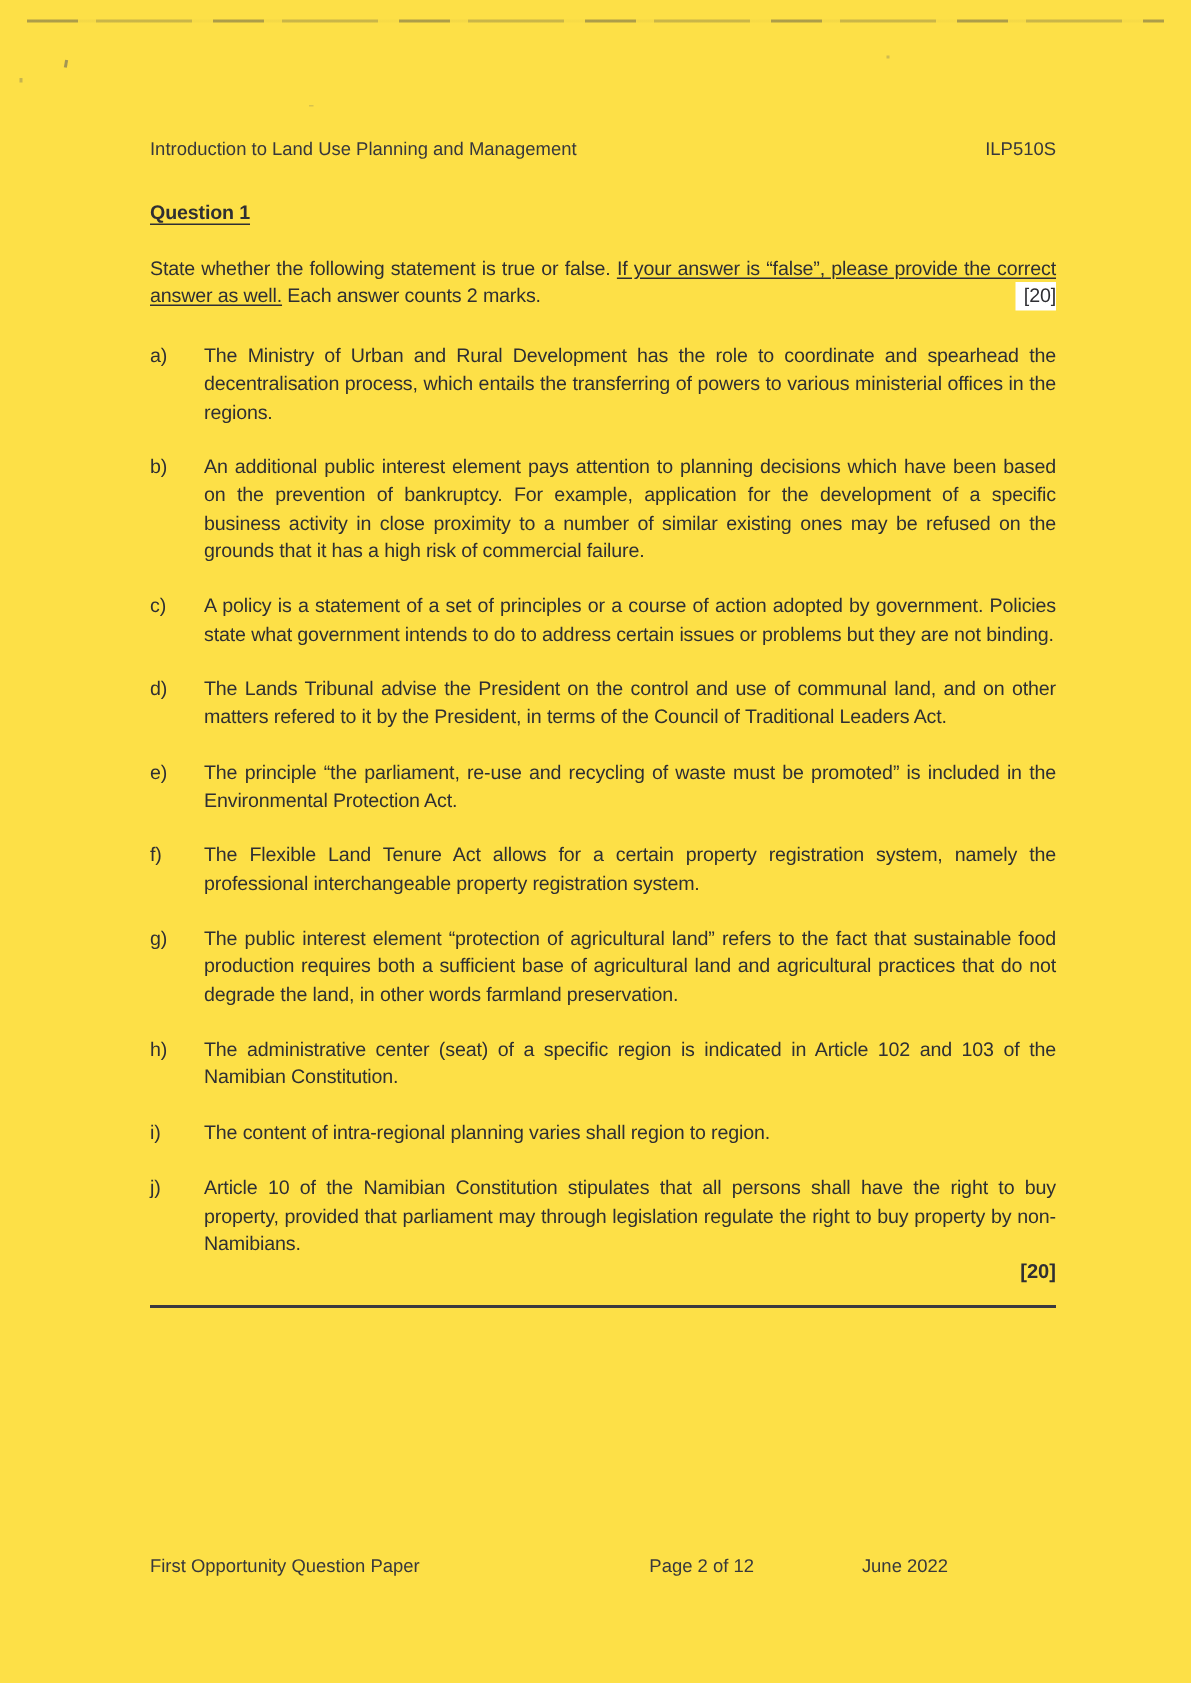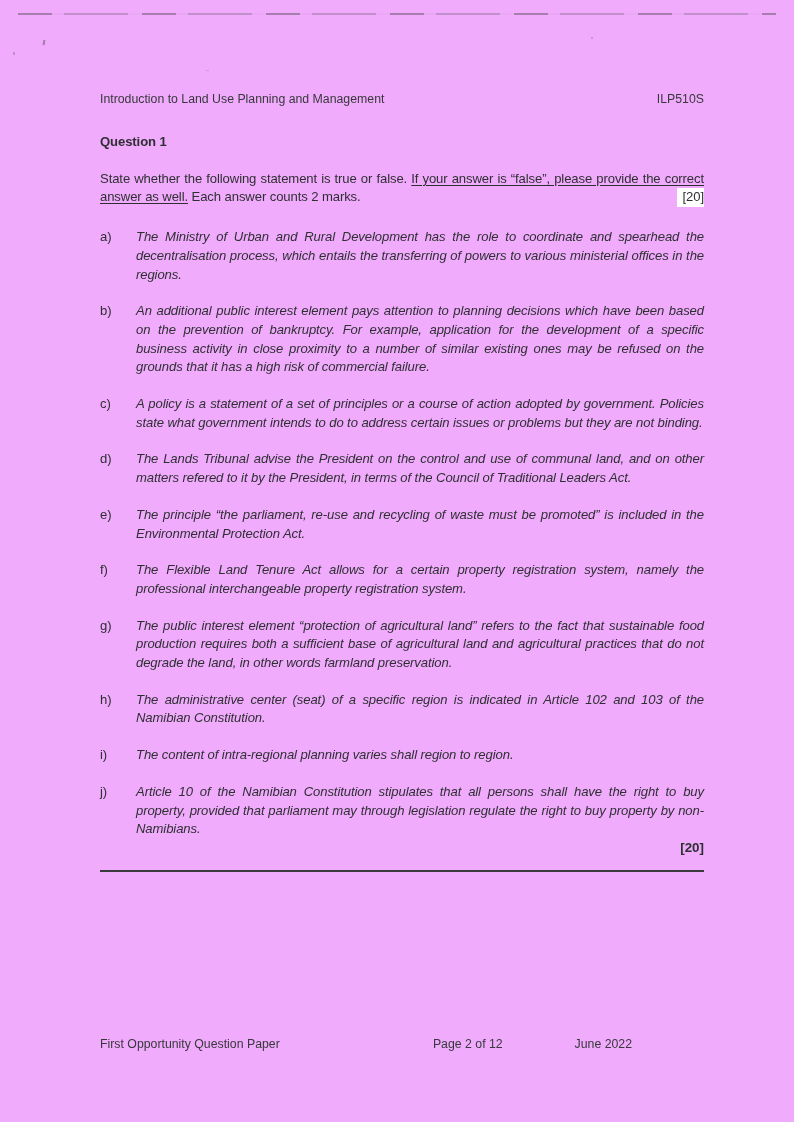--- a/index.html
+++ b/index.html
@@ -4,21 +4,21 @@
 <style>
   html, body {
     margin: 0;
     padding: 0;
     background: #ffffff;
   }
   .page {
     position: relative;
     width: 794px;
     height: 1122px;
-    background: #f0abfc;
+    background: #fde047;
     font-family: "Liberation Sans", sans-serif;
     color: #2f2f33;
     overflow: hidden;
   }
   
   .scan-edge {
     position: absolute;
     top: 13px;
     left: 18px;
     width: 758px;
@@ -47,20 +47,21 @@
     display: flex;
     justify-content: space-between;
     align-items: baseline;
     font-size: 12.3px;
     color: #38383c;
   }
   .question-heading {
     margin-top: 27px;
     font-size: 13.8px;
     font-weight: 700;
+    text-decoration: underline;
     text-underline-offset: 3px;
   }
   .body-text {
     font-size: 13.1px;
     line-height: 18.7px;
     letter-spacing: -0.1px;
   }
   .intro {
     position: relative;
     margin-top: 18px;
@@ -78,21 +79,20 @@
   .q-item {
     display: flex;
     margin-bottom: 18px;
   }
   .q-item .item-label {
     flex: 0 0 36px;
   }
   .q-item .item-text {
     flex: 1 1 auto;
     text-align: justify;
-    font-style: italic;
   }
   .total-marks {
     text-align: right;
     font-weight: 700;
     font-size: 13.4px;
     margin-top: 1px;
   }
   .end-rule {
     margin-top: 15px;
     border: none;

